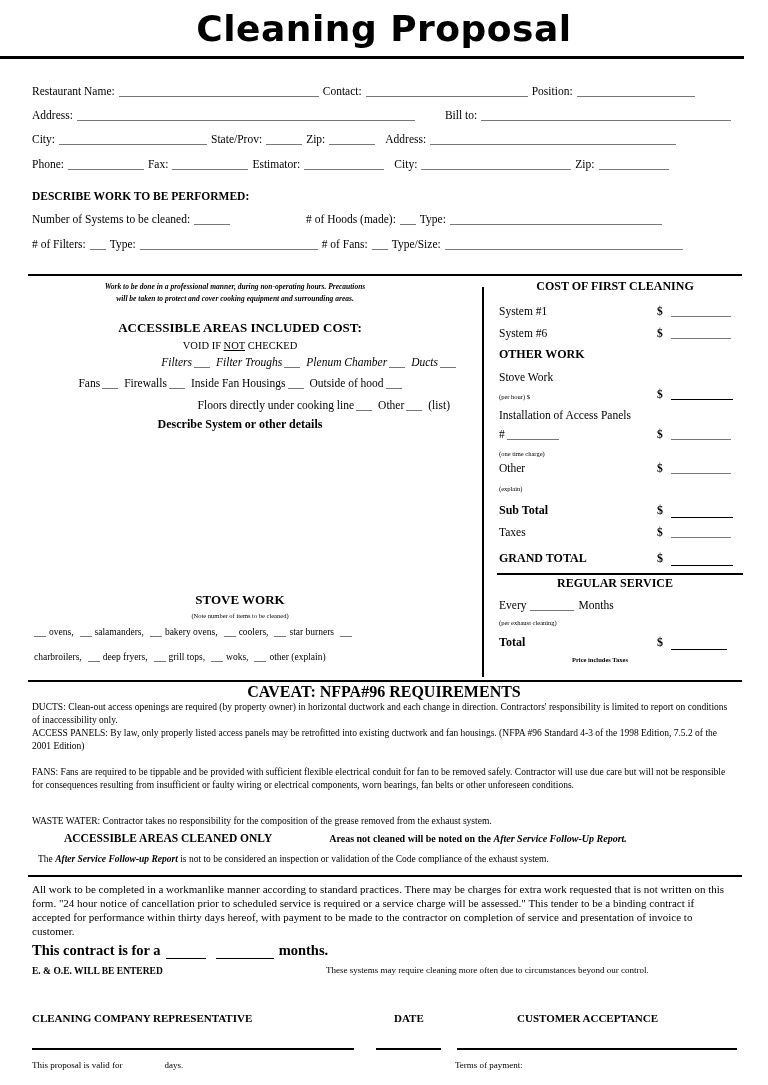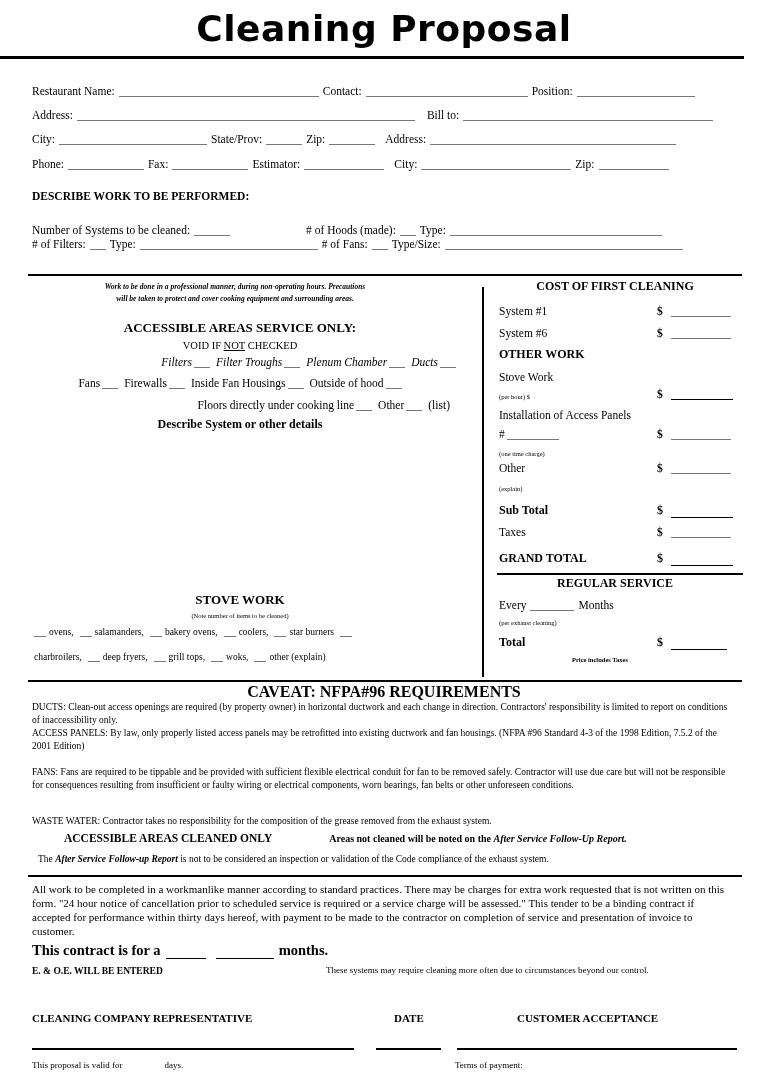--- a/index.html
+++ b/index.html
@@ -34,21 +34,21 @@
   <span>Restaurant Name:</span>
   <span class="ln" style="width:200px;"></span>
   <span>Contact:</span>
   <span class="ln" style="width:162px;"></span>
   <span>Position:</span>
   <span class="ln" style="width:118px;"></span>
 </div>
 <div class="abs fld" style="left:32px;top:109px;">
   <span>Address:</span>
   <span class="ln" style="width:338px;"></span>
-  <span style="margin-left:8px;">Bill to:</span>
+  <span style="margin-left:26px;">Bill to:</span>
   <span class="ln" style="width:250px;"></span>
 </div>
 <div class="abs fld" style="left:32px;top:133px;">
   <span>City:</span>
   <span class="ln" style="width:148px;"></span>
   <span>State/Prov:</span>
   <span class="ln" style="width:36px;"></span>
   <span>Zip:</span>
   <span class="ln" style="width:46px;"></span>
   <span style="margin-left:6px;">Address:</span>
@@ -61,21 +61,21 @@
   <span class="ln" style="width:76px;"></span>
   <span>Estimator:</span>
   <span class="ln" style="width:80px;"></span>
   <span style="margin-left:6px;">City:</span>
   <span class="ln" style="width:150px;"></span>
   <span>Zip:</span>
   <span class="ln" style="width:70px;"></span>
 </div>
 
 <div class="abs b" style="left:32px;top:190px;font-size:11.5px;">DESCRIBE WORK TO BE PERFORMED:</div>
-<div class="abs fld" style="left:32px;top:224px;align-items:flex-end;">
+<div class="abs fld" style="left:32px;top:213px;align-items:flex-end;">
   <span>Number of Systems to be cleaned:</span>
   <span class="ln" style="width:36px;"></span>
   <span style="margin-left:72px;"># of Hoods (made):</span>
   <span class="ln" style="width:16px;"></span>
   <span>Type:</span>
   <span class="ln" style="width:212px;"></span>
 </div>
 <div class="abs fld" style="left:32px;top:238px;">
   <span># of Filters:</span>
   <span class="ln" style="width:16px;"></span>
@@ -87,21 +87,21 @@
   <span class="ln" style="width:238px;"></span>
 </div>
 
 <div class="abs rule" style="left:28px;top:274px;width:714px;height:2px;"></div>
 <div class="abs rule" style="left:482px;top:287px;width:2px;height:390px;"></div>
 
 <div class="abs center italic-b" style="left:30px;width:410px;top:281px;line-height:12px;">
   <div>Work to be done in a professional manner, during non-operating hours. Precautions</div>
   <div>will be taken to protect and cover cooking equipment and surrounding areas.</div>
 </div>
-<div class="abs center hdr" style="left:30px;width:420px;top:320px;font-size:13px;">ACCESSIBLE AREAS SERVICE ONLY:</div>
+<div class="abs center hdr" style="left:30px;width:420px;top:320px;font-size:13px;">ACCESSIBLE AREAS INCLUDED COST:</div>
 <div class="abs center" style="left:30px;width:420px;top:340px;font-size:10.5px;">
   <span>VOID IF </span><span style="text-decoration:underline;">NOT</span><span> CHECKED</span>
 </div>
 <div class="abs center fld" style="left:36px;width:420px;top:356px;justify-content:flex-end;font-style:italic;">
   <span>Filters</span>
     <span class="ln" style="width:16px;margin:0 6px 0 2px;"></span>
   <span>Filter Troughs</span>
     <span class="ln" style="width:16px;margin:0 6px 0 2px;"></span>
   <span>Plenum Chamber</span>
     <span class="ln" style="width:16px;margin:0 6px 0 2px;"></span>

